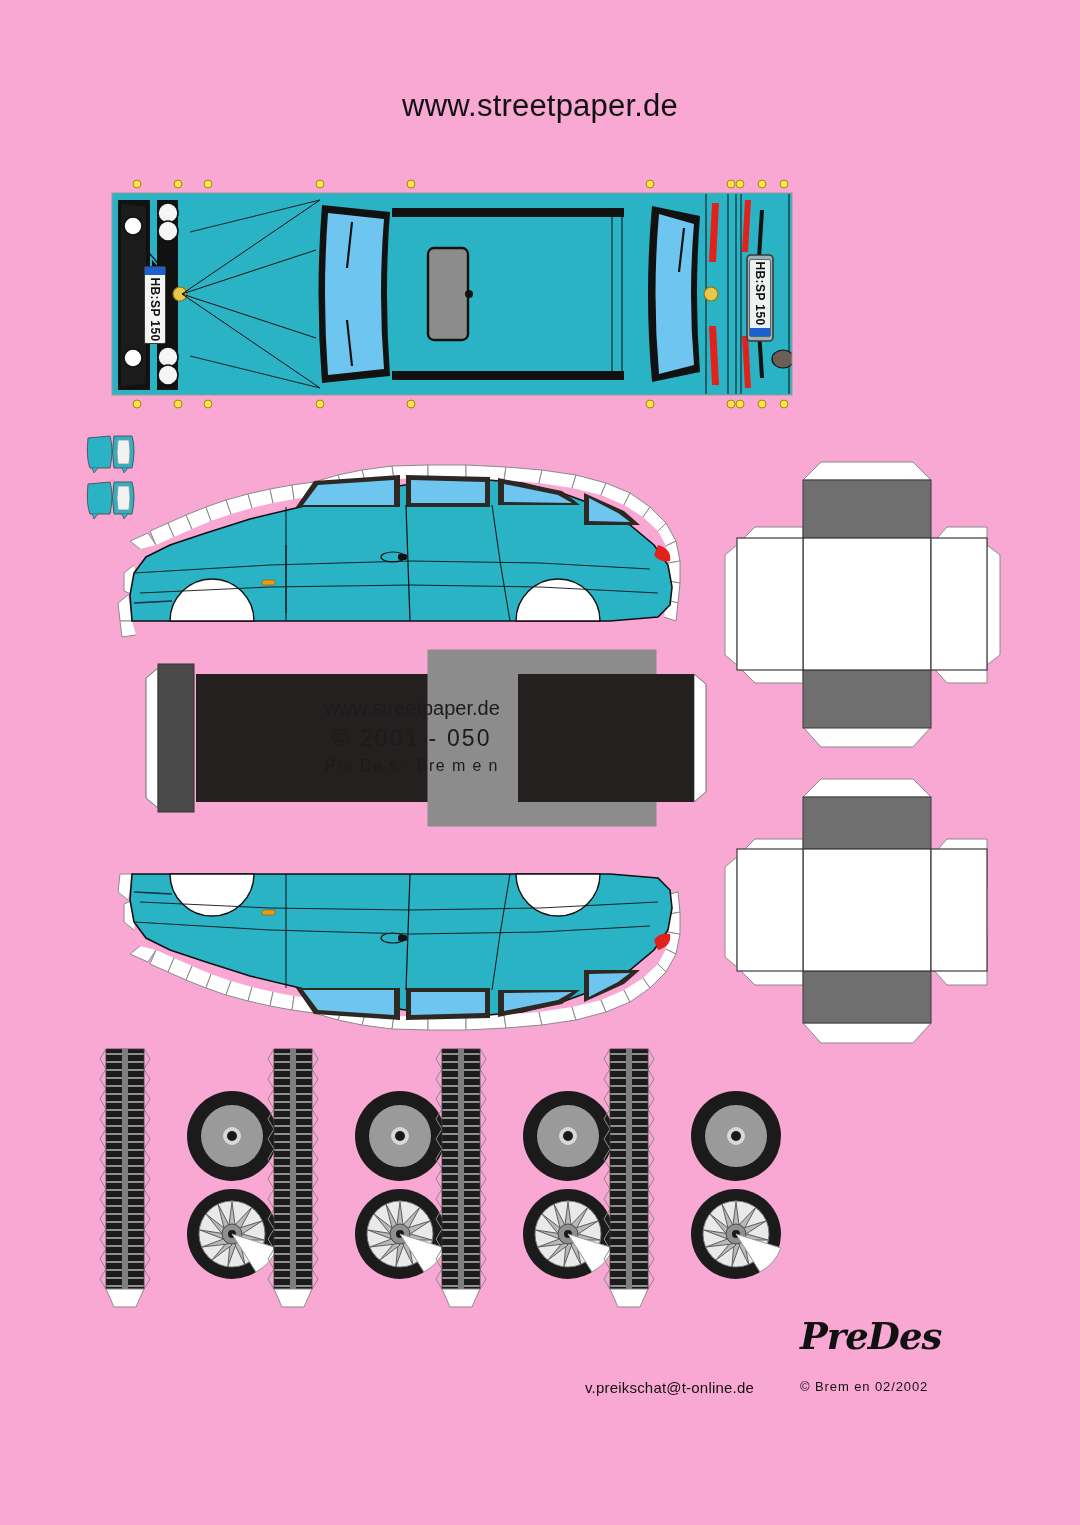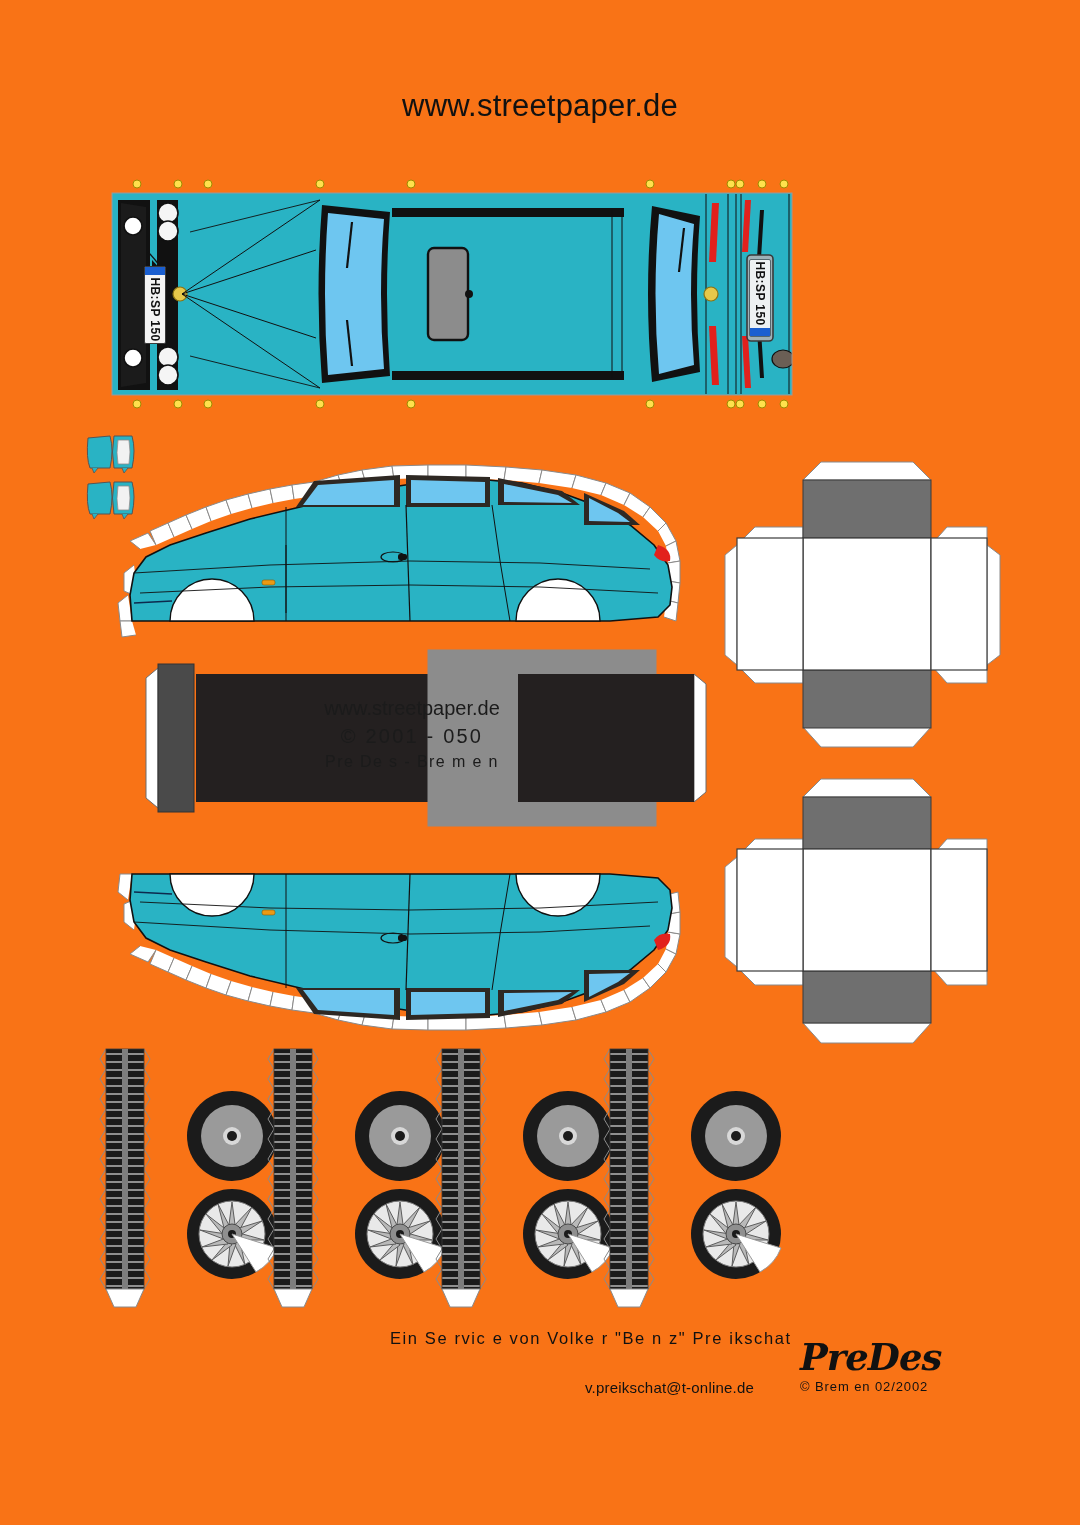--- a/index.html
+++ b/index.html
@@ -2,59 +2,59 @@
 <html><head>
 <meta charset="utf-8">
 <title>streetpaper papercraft sheet</title>
 <style>
   html,body{margin:0;padding:0;background:#ffffff;}
   body{
     width:1080px;height:1525px;position:relative;overflow:hidden;
     font-family:"Liberation Sans", sans-serif;
     color:#111;
   }
-  .sheet{position:absolute;inset:0;background:#f97316;padding-left:28px;}
+  .sheet{position:absolute;inset:0;background:#f9a8d4;padding-left:28px;}
 
   
   .site-title{
     position:absolute;left:0;right:0;top:88px;text-align:center;
     font-size:31px;letter-spacing:0.2px;color:#111;font-weight:400;
   }
 
   
   .footer-line1{
     position:absolute;left:390px;top:1329px;
     font-size:16.5px;letter-spacing:1.6px;color:#111;white-space:nowrap;
   }
   .brand-script{
     position:absolute;left:800px;top:1314px;
     font-family:"DejaVu Serif", serif;
     font-style:italic;font-weight:700;font-size:37px;letter-spacing:-1px;
-    color:#111;white-space:nowrap;margin-top:21px;
+    color:#111;white-space:nowrap;
   }
   .footer-mail{
     position:absolute;left:585px;top:1379px;
     font-size:15px;font-weight:400;letter-spacing:.2px;color:#111;white-space:nowrap;
   }
   .footer-copy{
     position:absolute;left:800px;top:1379px;
     font-size:13px;letter-spacing:.9px;color:#111;white-space:nowrap;
   }
 
   
   svg{position:absolute;overflow:visible;}
   .cut{stroke:#6d6d6d;stroke-width:1;fill:#fff;}
   .tabline{stroke:#8a8a8a;stroke-width:1;fill:#fff;}
 
   
   .chassis-text{
     position:absolute;text-align:center;width:260px;left:282px;
     font-size:20px;color:#1b1b1b;line-height:1.42;
   }
-  .chassis-text .l2{letter-spacing:2.2px;font-size:20px;}
+  .chassis-text .l2{letter-spacing:2.2px;font-size:23px;}
   .chassis-text .l3{letter-spacing:1.4px;font-size:16px;}
 
   
   .plate{
     position:absolute;background:#f4f4f4;border:1.4px solid #3a3a3a;
     border-radius:2px;
     font-size:12px;font-weight:700;letter-spacing:.4px;color:#111;
     display:flex;align-items:center;justify-content:center;
     box-sizing:border-box;
   }
@@ -459,18 +459,17 @@
       <use href="#hubdisc" x="432" y="50"></use>
       <use href="#alloyrim" x="432" y="148"></use>
     </g>
     <g>
       <use href="#treadstrip" x="514" y="5"></use>
       <use href="#hubdisc" x="600" y="50"></use>
       <use href="#alloyrim" x="600" y="148"></use>
     </g>
   </svg>
 
-  <div class="footer-line1">Ein Se rvic e  von  Volke r "Be n z" Pre ikschat</div>
   <div class="brand-script">PreDes</div>
   <div class="footer-mail">v.preikschat@t-online.de</div>
   <div class="footer-copy">©  Brem en 02/2002</div>
 
 </div>
 
 </body></html>

